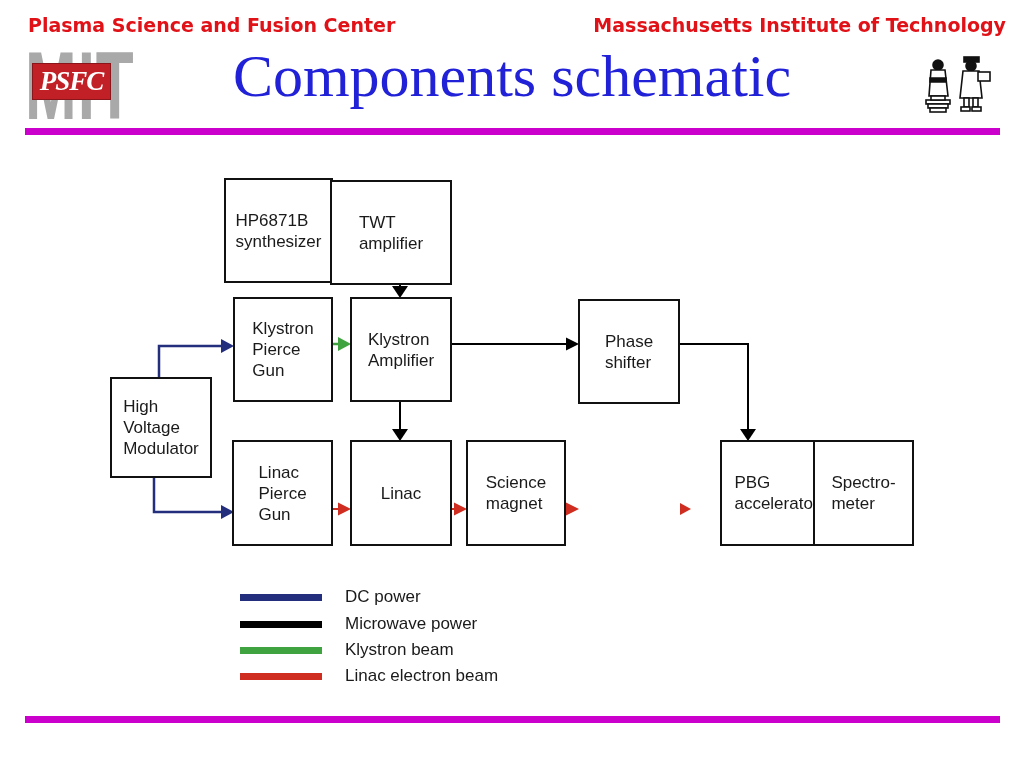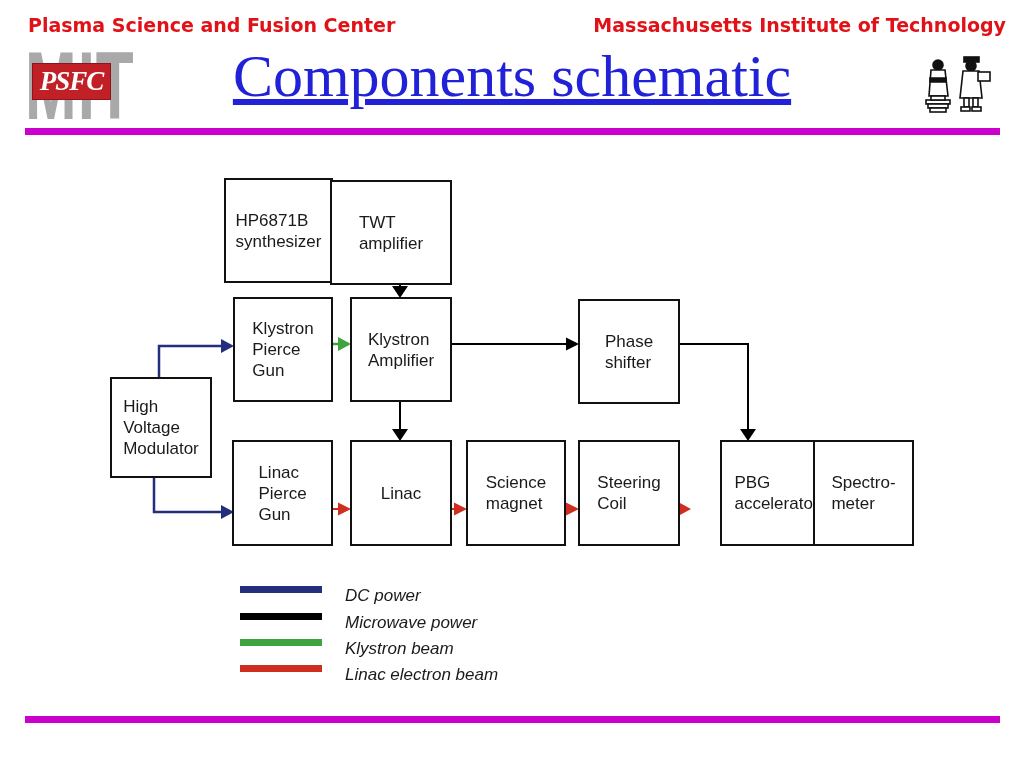--- a/index.html
+++ b/index.html
@@ -10,21 +10,21 @@
   
   .org-text{
     position:absolute;top:14px;font-family:"DejaVu Sans",sans-serif;
     font-size:19px;font-weight:bold;color:var(--header-red);white-space:nowrap;
   }
   .org-left{left:28px;text-align:right;}
   .org-right{right:18px;text-align:right;}
   .slide-title{
     position:absolute;left:0;right:0;top:40px;text-align:center;
     font-family:"Liberation Serif",serif;font-size:60px;line-height:72px;
-    color:var(--title-blue);white-space:nowrap;text-decoration:underline;
+    color:var(--title-blue);white-space:nowrap;
   }
   .logo{position:absolute;left:25px;top:46px;width:130px;height:80px;}
   .logo-mit{
     position:absolute;left:0;top:-8px;font-weight:bold;font-size:62px;line-height:62px;
     letter-spacing:1px;color:var(--logo-gray);transform:scaleY(1.55);transform-origin:top left;
     font-family:"Liberation Sans",sans-serif;
   }
   .logo-psfc{
     position:absolute;left:7px;top:17px;width:79px;height:37px;
     background:var(--logo-red);border:1px solid #8a161c;box-sizing:border-box;
@@ -45,21 +45,21 @@
   .connectors{position:absolute;left:0;top:0;width:1024px;height:768px;pointer-events:none;}
   .c-mw{stroke:var(--microwave-power);stroke-width:2;fill:none;}
   .a-mw{fill:var(--microwave-power);}
   .c-dc{stroke:var(--dc-power);stroke-width:2.5;fill:none;}
   .a-dc{fill:var(--dc-power);}
   .c-kb{stroke:var(--klystron-beam);stroke-width:2.5;fill:none;}
   .a-kb{fill:var(--klystron-beam);}
   .c-lb{stroke:var(--linac-beam);stroke-width:2;fill:none;}
   .a-lb{fill:var(--linac-beam);}
   
-  .legend-row{position:absolute;left:240px;display:flex;height:22px;font-style:italic;}
+  .legend-row{position:absolute;left:240px;display:flex;align-items:center;height:22px;}
   .legend-swatch{width:82px;height:7px;flex:0 0 82px;}
   .legend-label{margin-left:23px;font-size:17px;color:#1a1a1a;white-space:nowrap;}
 </style>
 </head>
 <body>
 
 <div class="slide">
 
   <div class="org-text org-left">Plasma Science and Fusion Center</div>
   <div class="org-text org-right">Massachusetts Institute of Technology</div>
@@ -143,22 +143,20 @@
 shifter</div>
   <div class="box" style="left:110px;top:377px;width:102px;height:101px">High
 Voltage
 Modulator</div>
   <div class="box" style="left:232px;top:440px;width:101px;height:106px">Linac
 Pierce
 Gun</div>
   <div class="box" style="left:350px;top:440px;width:102px;height:106px">Linac</div>
   <div class="box" style="left:466px;top:440px;width:100px;height:106px">Science
 magnet</div>
-  <div class="box" style="left:578px;top:440px;width:102px;height:106px">Steering
-Coil</div>
   <div class="box" style="left:720px;top:440px;width:113px;height:106px">PBG
 accelerator</div>
   <div class="box" style="left:813px;top:440px;width:101px;height:106px">Spectro-
 meter</div>
 
   <div class="legend-row" style="top:586px">
     <div class="legend-swatch" style="background-color: rgb(35, 46, 125);"></div>
     <div class="legend-label">DC power</div>
   </div>
   <div class="legend-row" style="top:613px">

